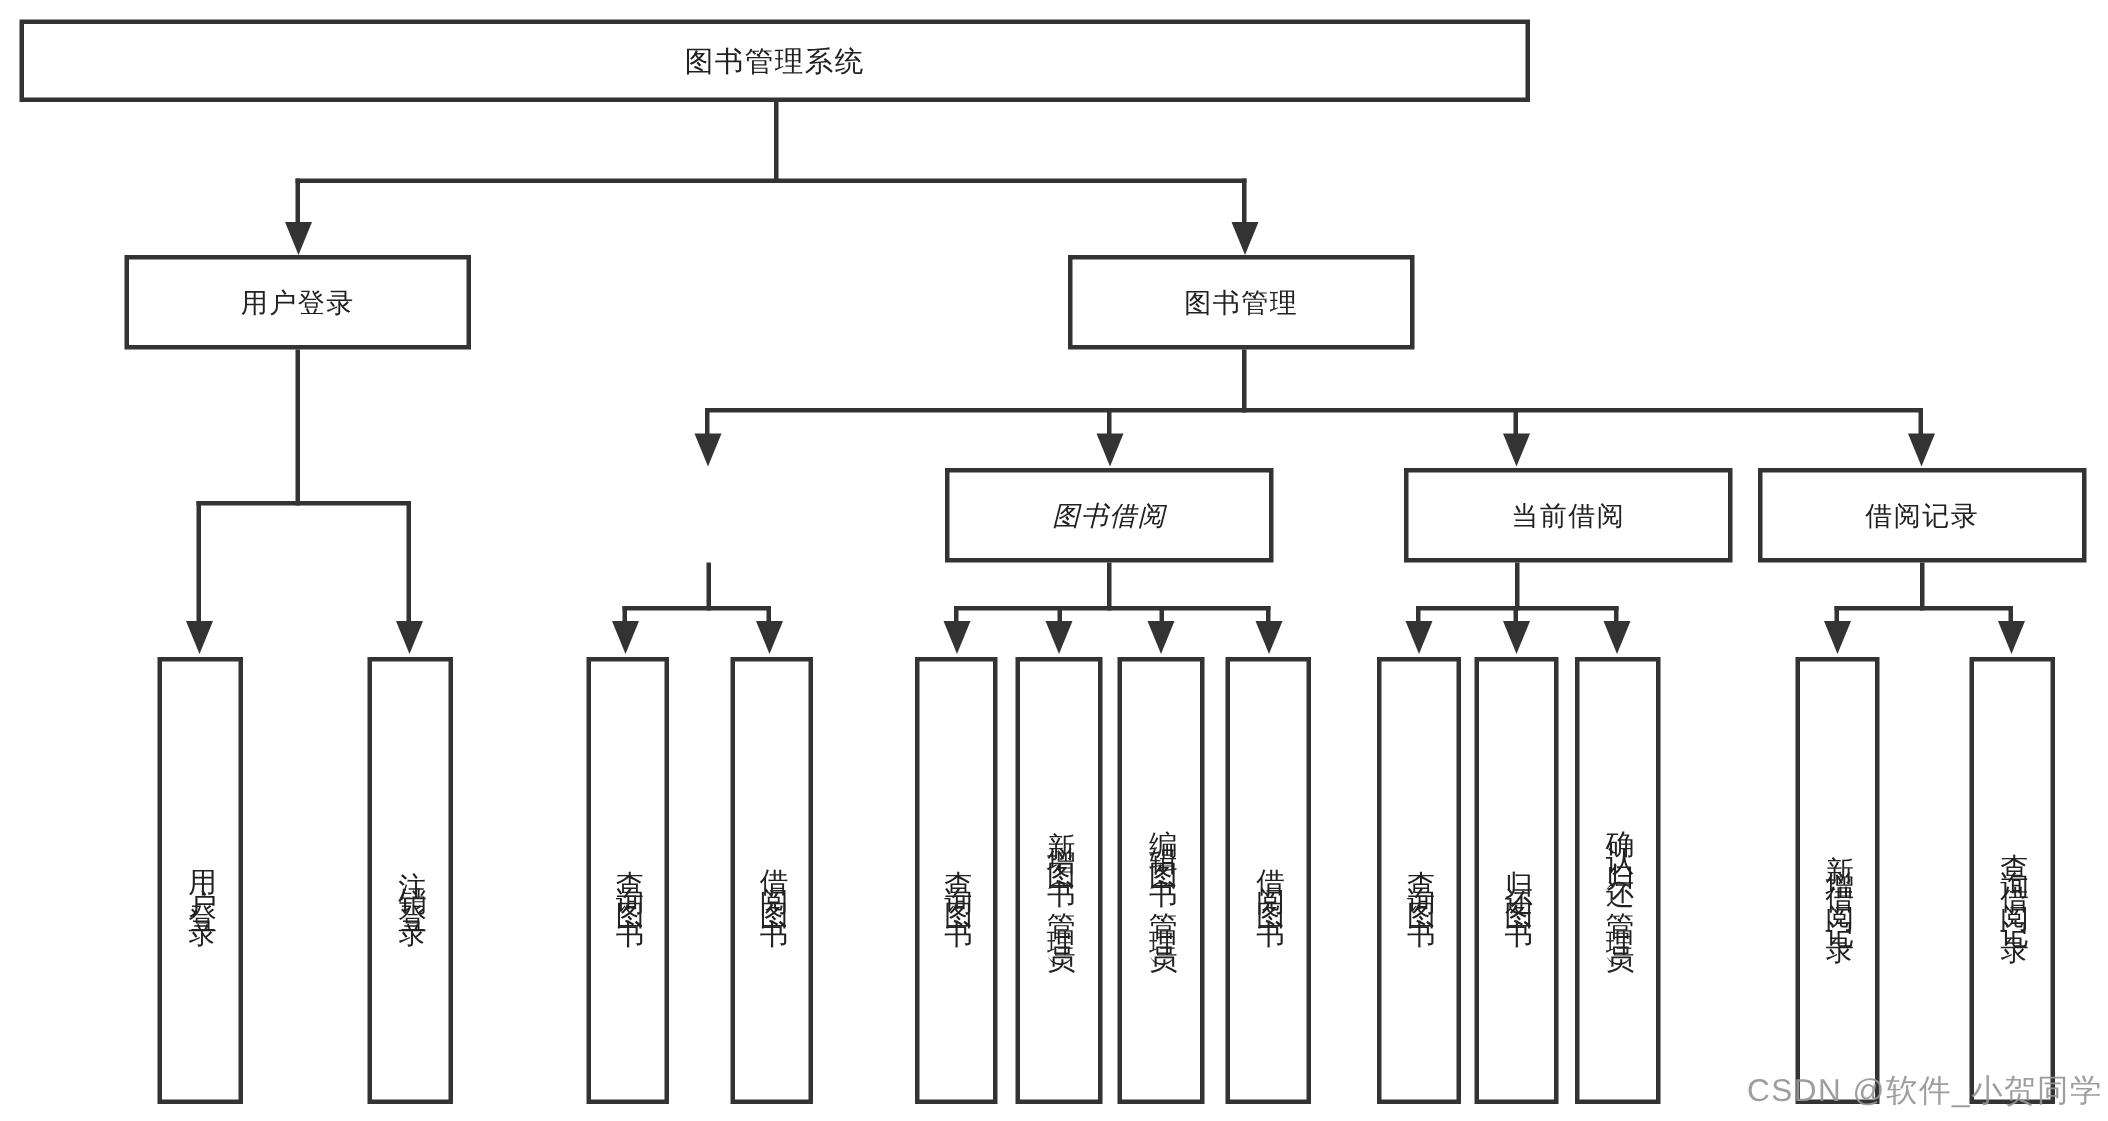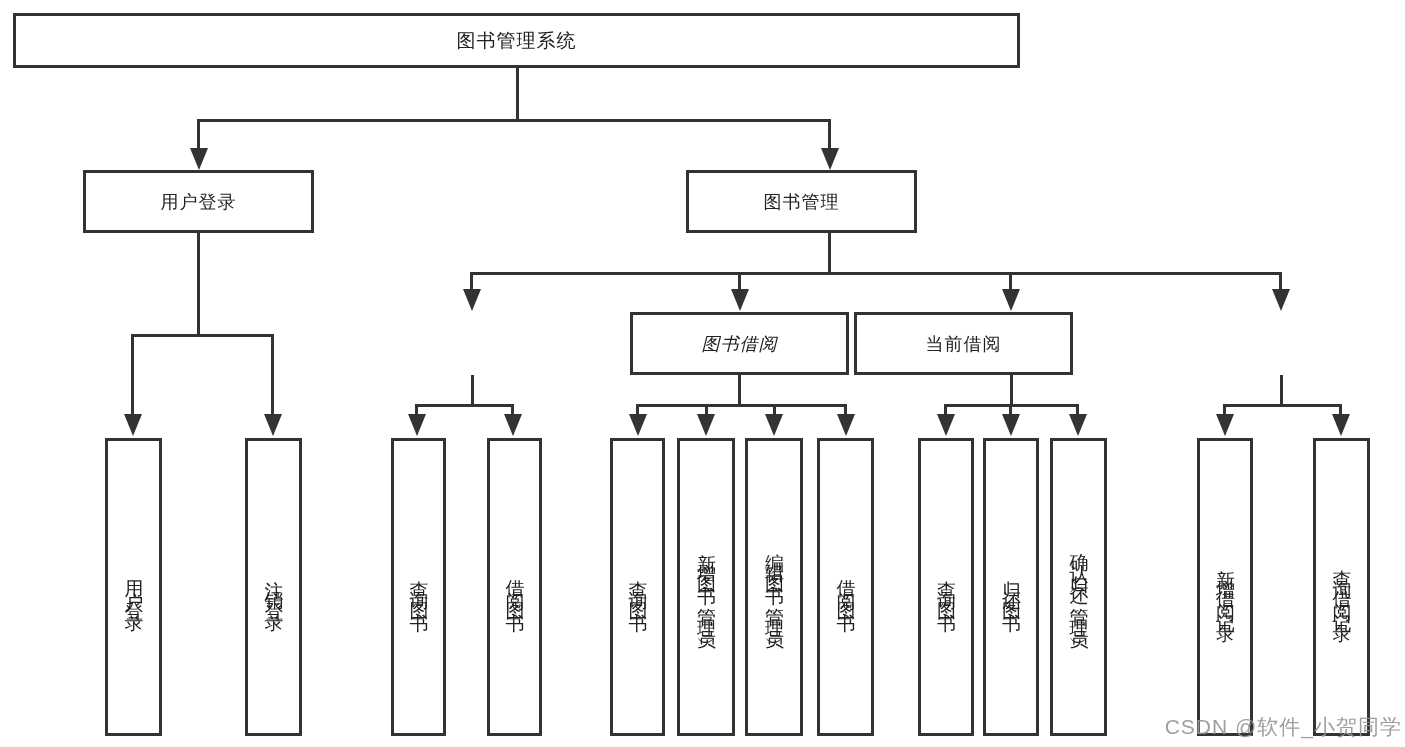--- a/index.html
+++ b/index.html
@@ -46,21 +46,21 @@
   <div class="vl" style="left:516px;top:68px;height:54px;"></div>
   <div class="hl" style="left:197px;top:119px;width:634px;"></div>
   <div class="vl" style="left:197px;top:119px;height:31px;"></div>
   <div class="vl" style="left:828px;top:119px;height:31px;"></div>
   <div class="arr" style="left:190px;top:148px;"></div>
   <div class="arr" style="left:821px;top:148px;"></div>
 
   <div class="hbox" style="left:83px;top:170px;width:231px;height:63px;">
     <span>用户登录</span>
   </div>
-  <div class="hbox" style="left:686px;top:170px;width:231px;height:63px;text-align:center;">
+  <div class="hbox" style="left:712px;top:170px;width:231px;height:63px;text-align:center;">
     <span>图书管理</span>
   </div>
 
   <div class="vl" style="left:197px;top:233px;height:104px;"></div>
   <div class="hl" style="left:131px;top:334px;width:143px;"></div>
   <div class="vl" style="left:131px;top:334px;height:82px;"></div>
   <div class="vl" style="left:271px;top:334px;height:82px;"></div>
   <div class="arr" style="left:124px;top:414px;"></div>
   <div class="arr" style="left:264px;top:414px;"></div>
 
@@ -71,22 +71,25 @@
   <div class="vl" style="left:1009px;top:272px;height:19px;"></div>
   <div class="vl" style="left:1279px;top:272px;height:19px;"></div>
   <div class="arr" style="left:463px;top:289px;"></div>
   <div class="arr" style="left:731px;top:289px;"></div>
   <div class="arr" style="left:1002px;top:289px;"></div>
   <div class="arr" style="left:1272px;top:289px;"></div>
 
   <div class="hbox" style="left:630px;top:312px;width:219px;height:63px;font-style:italic;">
     <span>图书借阅</span>
   </div>
-  <div class="hbox" style="left:854px;top:312px;width:219px;height:63px;">
+  <div class="hbox" style="left:936px;top:312px;width:219px;height:63px;">
     <span>当前借阅</span>
+  </div>
+  <div class="hbox" style="left:1172px;top:312px;width:219px;height:63px;">
+    <span>借阅记录</span>
   </div>
 
   <div class="vl" style="left:471px;top:375px;height:32px;"></div>
   <div class="hl" style="left:415px;top:404px;width:99px;"></div>
   <div class="vl" style="left:415px;top:404px;height:13px;"></div>
   <div class="vl" style="left:511px;top:404px;height:13px;"></div>
   <div class="arr" style="left:408px;top:414px;"></div>
   <div class="arr" style="left:504px;top:414px;"></div>
 
   <div class="vl" style="left:738px;top:375px;height:32px;"></div>

